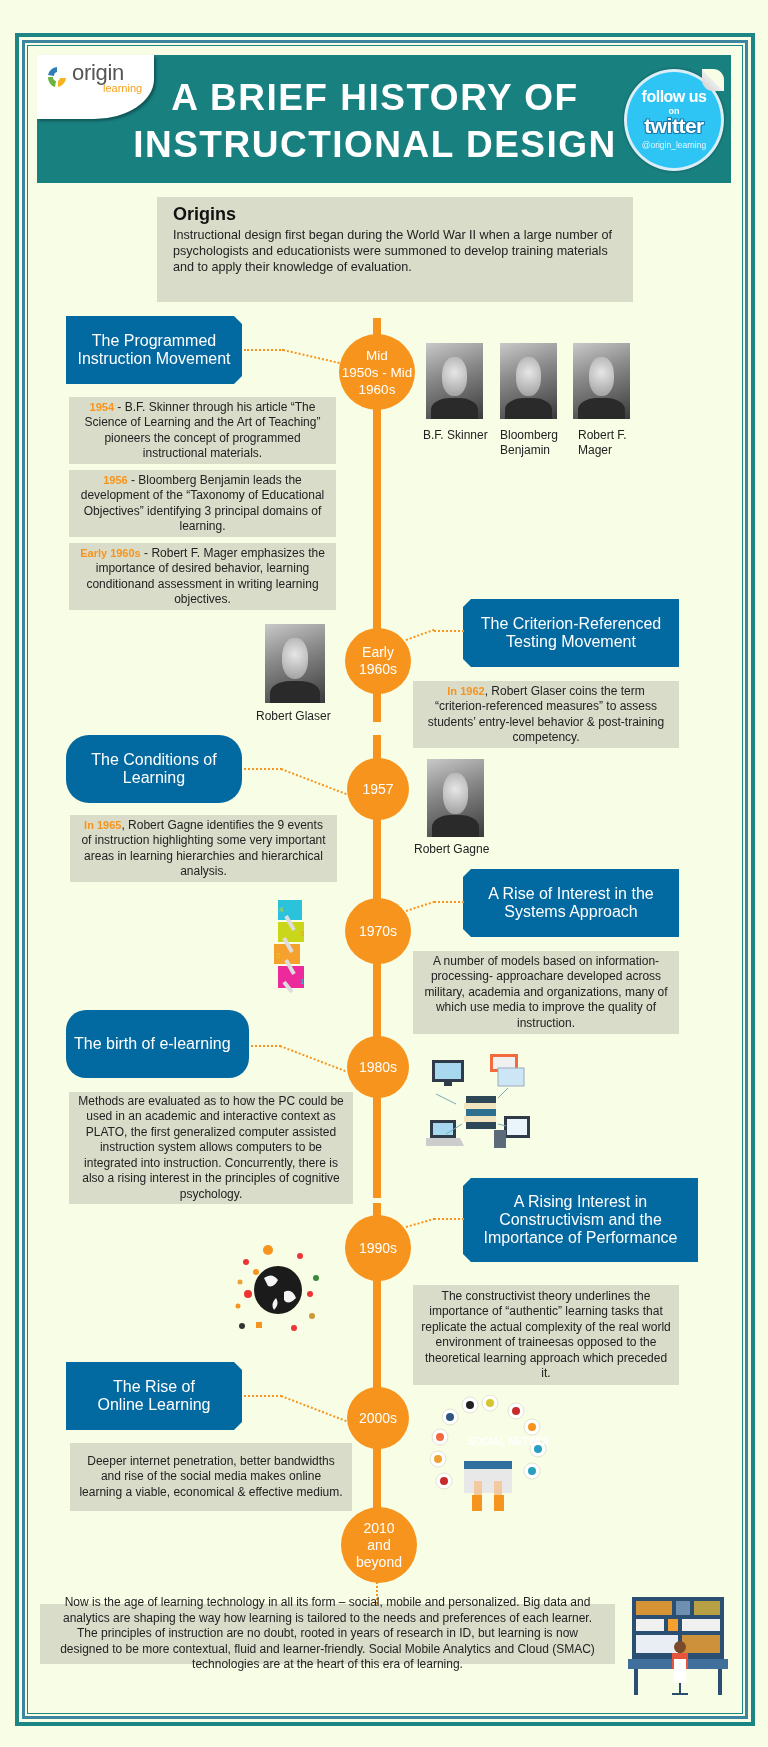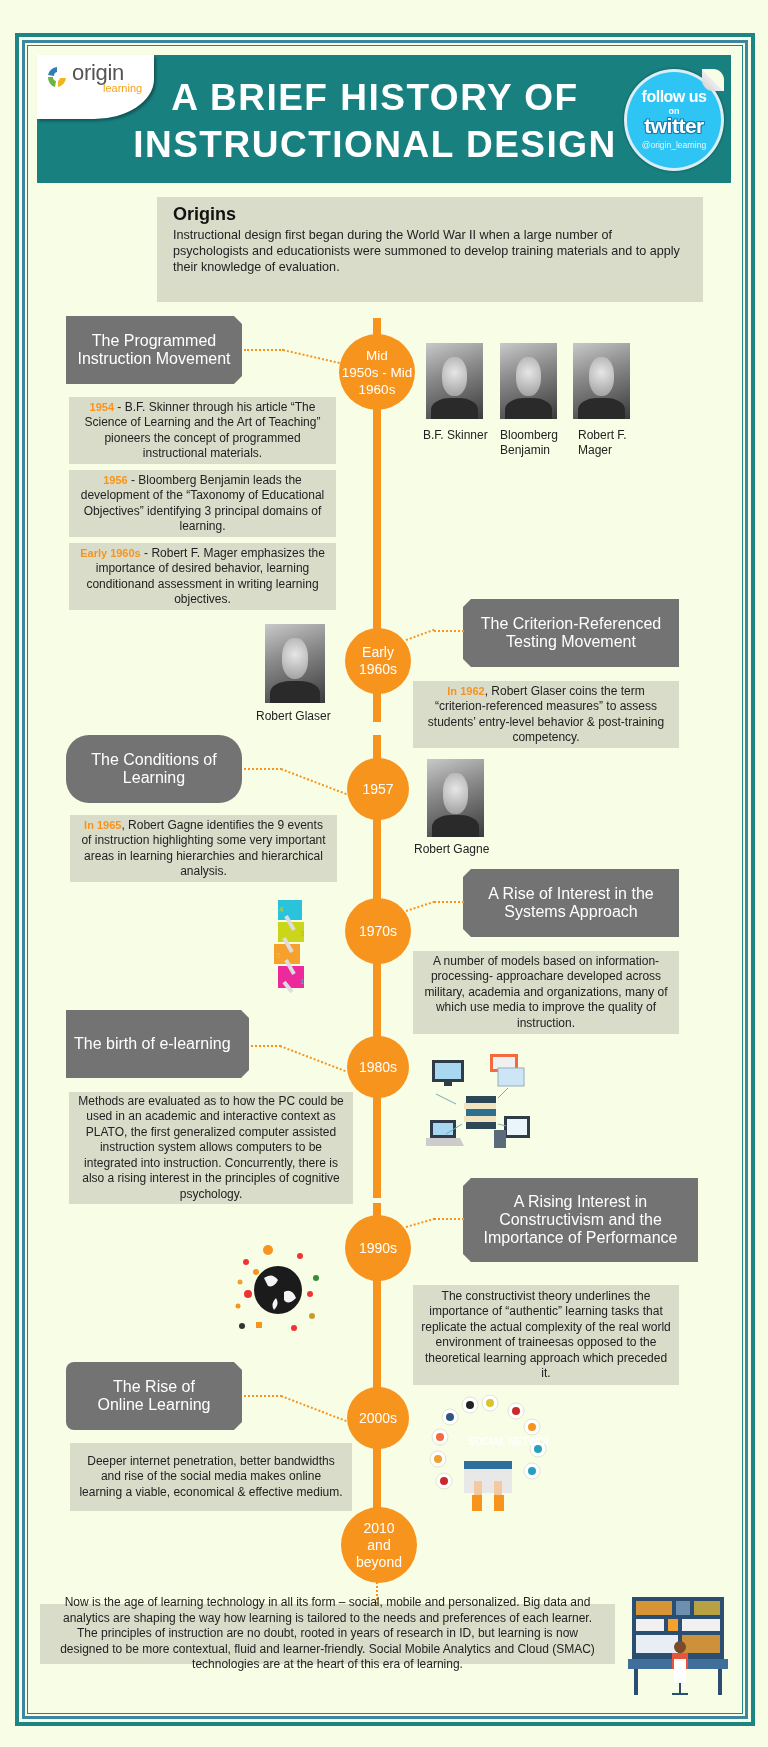--- a/index.html
+++ b/index.html
@@ -18,28 +18,28 @@
 
   .title { position: absolute; left: 120px; top: 74px; width: 510px; text-align: center; color: #fff; font-weight: bold; font-size: 37px; line-height: 47px; letter-spacing: 1.5px; }
 
   .twitter { position: absolute; left: 624px; top: 69px; width: 100px; height: 102px; border-radius: 50%; background: #2ec5f4; border: 3px solid #d9eef6; box-shadow: 0 0 3px rgba(0,0,0,0.4); text-align: center; color: #fff; }
   .tw-follow { position: absolute; top: 16px; left: 0; right: 0; font-size: 16px; font-weight: bold; letter-spacing: -0.5px; }
   .tw-on { position: absolute; top: 34px; left: 0; right: 0; font-size: 9px; font-weight: bold; }
   .tw-brand { position: absolute; top: 42px; left: 4px; right: 4px; font-size: 21px; font-weight: bold; color: #fff; text-shadow: 0 0 2px #1a7fb0, 1px 1px 0 #1a7fb0, -1px -1px 0 #1a7fb0, 1px -1px 0 #1a7fb0, -1px 1px 0 #1a7fb0; letter-spacing: -0.5px; }
   .tw-handle { position: absolute; top: 68px; left: 0; right: 0; font-size: 8.5px; color: #e8f7fe; }
   .tw-curl { position: absolute; right: -3px; top: -3px; width: 22px; height: 22px; background: linear-gradient(225deg, #f8fde6 50%, #eee 51%, #ccc 100%); border-radius: 0 50% 0 50%; }
 
-  .origins { position: absolute; left: 157px; top: 197px; width: 546px; height: 105px; background: #dadcca; padding: 7px 16px; }
+  .origins { position: absolute; left: 157px; top: 197px; width: 476px; height: 105px; background: #dadcca; padding: 7px 16px; }
   .origins h2 { font-size: 18px; font-weight: bold; color: #111; margin-bottom: 2px; }
   .origins p { font-size: 12.6px; line-height: 16px; color: #222; }
 
   .vline { position: absolute; left: 373px; width: 8px; background: #f7941d; }
   .circle { position: absolute; border-radius: 50%; background: #f7941d; color: #fff; text-align: center; display: flex; align-items: center; justify-content: center; font-size: 14px; line-height: 17px; }
 
-  .tag { position: absolute; background: #737373; color: #fff; text-align: center; display: flex; align-items: center; justify-content: center; font-size: 16px; line-height: 18px; padding: 0 8px; }
+  .tag { position: absolute; background: #0369a1; color: #fff; text-align: center; display: flex; align-items: center; justify-content: center; font-size: 16px; line-height: 18px; padding: 0 8px; }
   .tag.left { clip-path: polygon(0 0, calc(100% - 8px) 0, 100% 8px, 100% calc(100% - 8px), calc(100% - 8px) 100%, 0 100%); }
   .tag.right { clip-path: polygon(8px 0, 100% 0, 100% 100%, 8px 100%, 0 calc(100% - 8px), 0 8px); }
 
   .box { position: absolute; background: #dadcca; text-align: center; font-size: 12px; line-height: 15.5px; color: #222; display: flex; align-items: center; justify-content: center; padding: 3px 8px; }
   .hl { color: #f7941d; font-weight: bold; font-size: 11px; }
 
   .dotted { position: absolute; border-top: 2px dotted #f7941d; height: 0; transform-origin: left center; }
 
   .photo { position: absolute; background: linear-gradient(160deg, #c9c9c9 0%, #8a8a8a 40%, #3a3a3a 100%); overflow: hidden; }
   .photo .face { position: absolute; left: 28%; top: 18%; width: 44%; height: 52%; border-radius: 45%; background: radial-gradient(circle at 50% 40%, #e6e6e6, #9a9a9a); }
@@ -195,21 +195,21 @@
   <line x1="14" y1="18" x2="22" y2="32" stroke="#ddd" stroke-width="4"></line>
   <line x1="12" y1="40" x2="20" y2="54" stroke="#ddd" stroke-width="4"></line>
   <line x1="14" y1="62" x2="22" y2="76" stroke="#ddd" stroke-width="4"></line>
   <line x1="12" y1="84" x2="20" y2="94" stroke="#ddd" stroke-width="4"></line>
   <text x="7" y="14" font-size="8" fill="#c9d61a">4</text>
   <text x="28" y="38" font-size="8" fill="#f6a02d">3</text>
   <text x="4" y="60" font-size="8" fill="#c9d61a">2</text>
   <text x="28" y="86" font-size="8" fill="#2bc3dc">1</text>
 </svg>
 
-<div class="tag left" style="left:66px;top:1010px;width:183px;height:68px;justify-content:flex-start;">
+<div class="tag left" style="left:66px;top:1010px;width:183px;height:68px;justify-content:flex-start;border-radius:20px;">
   <div>The birth of e-learning</div>
 </div>
 <div class="dotted" style="left:251px;top:1045px;width:30px;"></div>
 <div class="dotted" style="left:280px;top:1045px;width:70px;transform:rotate(21deg);"></div>
 <div class="circle" style="left:347px;top:1036px;width:62px;height:62px;">
   <div>1980s</div>
 </div>
 <div class="box" style="left:69px;top:1092px;width:284px;height:112px;">
   <div>Methods are evaluated as to how the PC could be used in an academic and interactive context as PLATO, the first generalized computer assisted instruction system allows computers to be integrated into instruction. Concurrently, there is also a rising interest in the principles of cognitive psychology.</div>
 </div>
@@ -263,21 +263,21 @@
   <circle cx="6" cy="40" r="2.5" fill="#f0a030"></circle>
     <circle cx="14" cy="52" r="4" fill="#e33"></circle>
   <circle cx="76" cy="52" r="3" fill="#e33"></circle>
     <circle cx="8" cy="84" r="3" fill="#333"></circle>
   <rect x="22" y="80" width="6" height="6" fill="#f7941d"></rect>
     <circle cx="60" cy="86" r="3" fill="#e33"></circle>
   <circle cx="78" cy="74" r="3" fill="#c93"></circle>
     <circle cx="4" cy="64" r="2.5" fill="#f7941d"></circle>
 </svg>
 
-<div class="tag left" style="left:66px;top:1362px;width:176px;height:68px;border-radius:8px;">
+<div class="tag left" style="left:66px;top:1362px;width:176px;height:68px;">
   <div>
     <div>The Rise of</div>
     <div>Online Learning</div>
   </div>
 </div>
 <div class="dotted" style="left:244px;top:1395px;width:38px;"></div>
 <div class="dotted" style="left:281px;top:1395px;width:70px;transform:rotate(21deg);"></div>
 <div class="circle" style="left:347px;top:1387px;width:62px;height:62px;">
   <div>2000s</div>
 </div>

